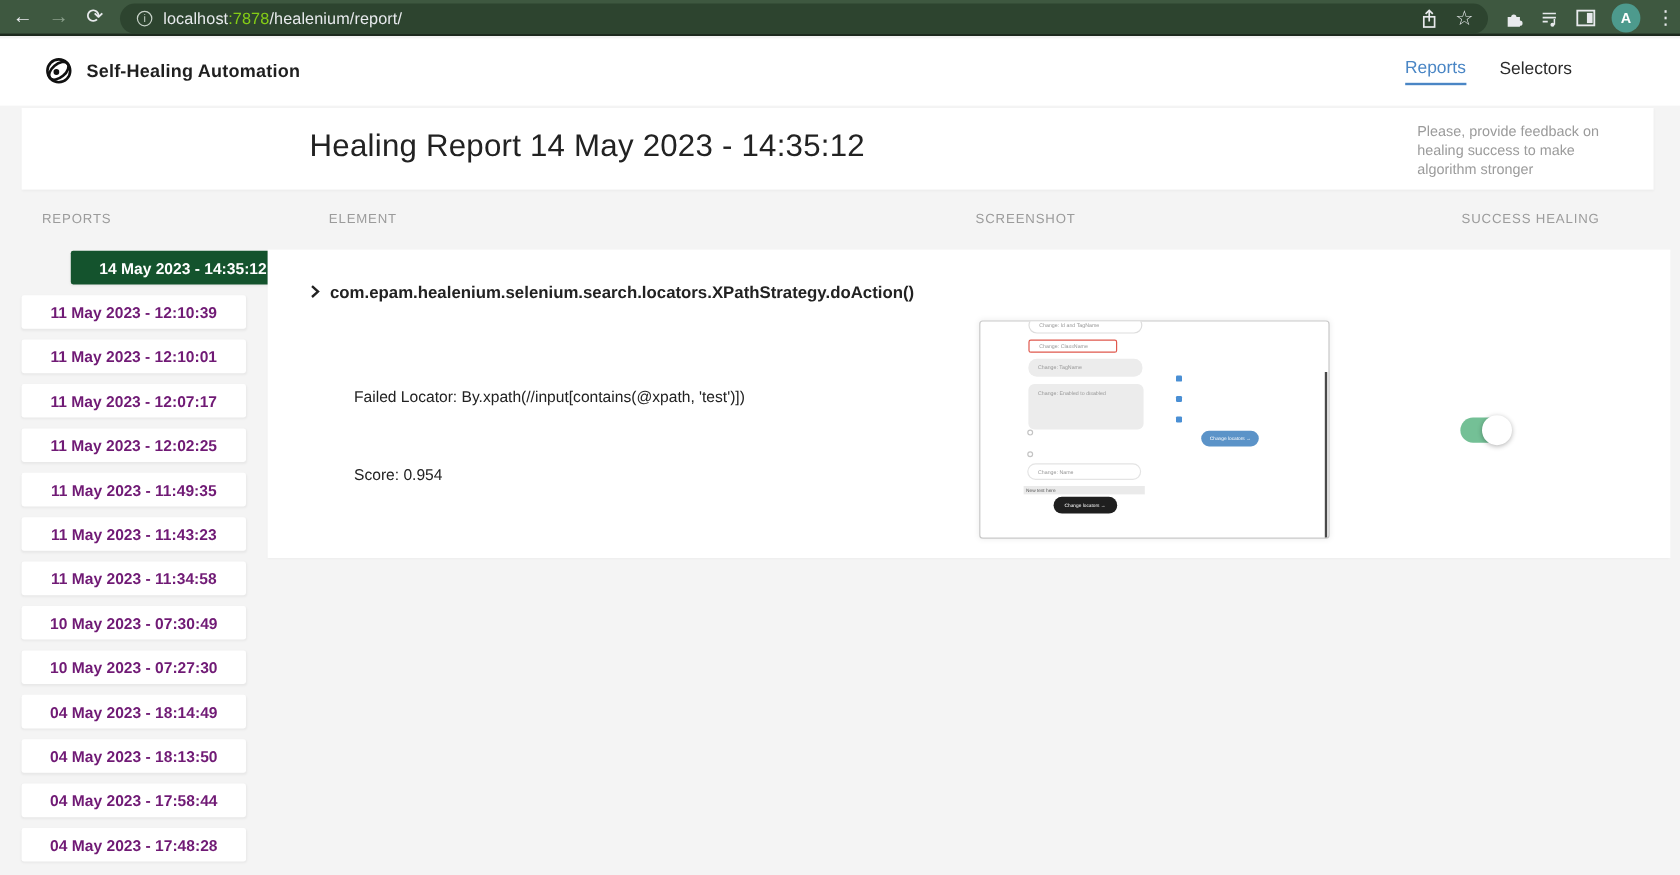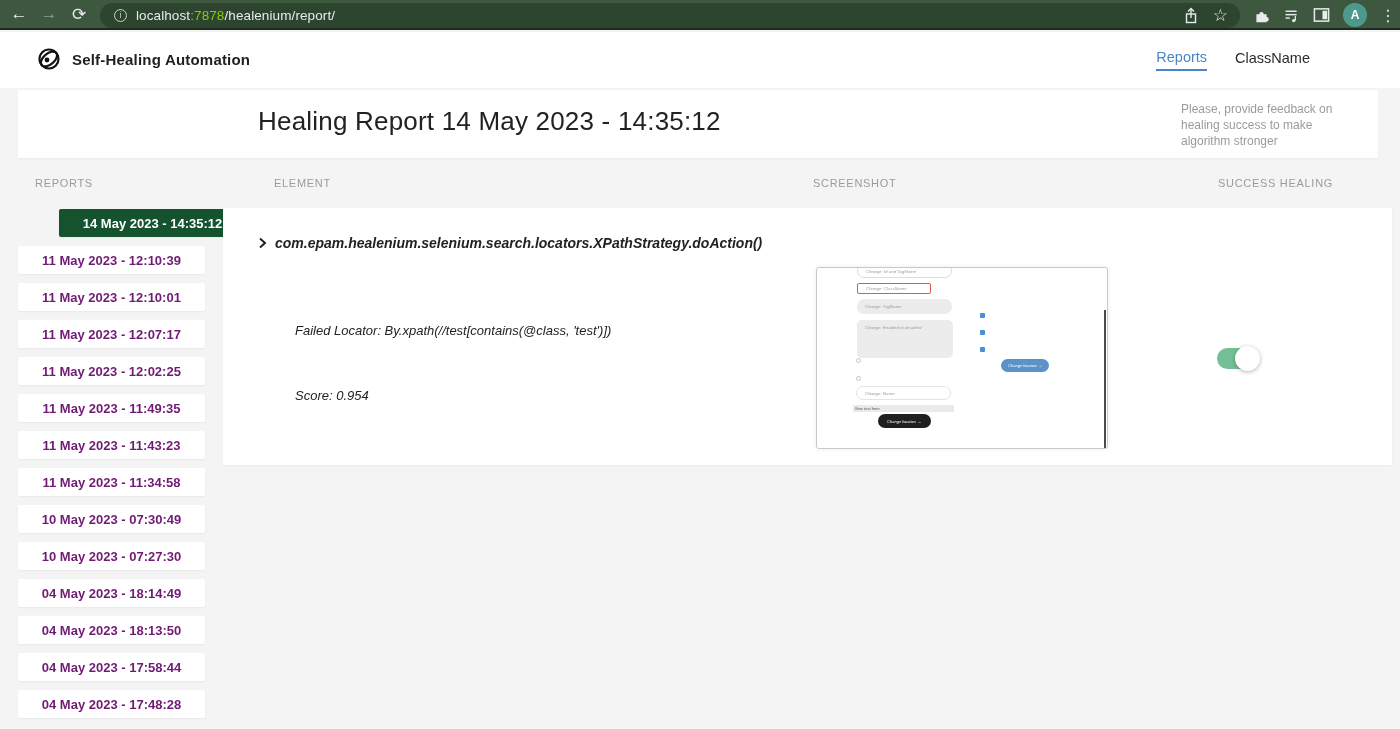--- a/index.html
+++ b/index.html
@@ -56,21 +56,21 @@
   .reports-list { position:absolute; left:18px; top:209px; width:187px; }
   .report-item { width:187px; height:28px; margin-bottom:9px; background:#fff;
     border-radius:2px; box-shadow:0 1px 2px rgba(0,0,0,0.05); display:flex;
     align-items:center; justify-content:center; cursor:pointer; }
   .report-item span { font-size:13px; font-weight:bold; color:#701a75; }
   .report-item.selected { background:#14532d;margin-left:41px; }
   .report-item.selected span { color:#fff; }
 
   
   .main-card { position:absolute; left:223px; top:208px; width:1169px; height:257px;
-    background:#fff; box-shadow:0 1px 2px rgba(0,0,0,0.04);font-style:italic; }
+    background:#fff; box-shadow:0 1px 2px rgba(0,0,0,0.04); }
   .element-row { position:absolute; left:35px; top:27px; display:flex; align-items:center;
     gap:8px; cursor:pointer; }
   .element-row span { font-size:14px; font-weight:bold; color:#222; }
   .detail { position:absolute; left:72px; font-size:13px; color:#222; }
   .d1 { top:115px; } .d2 { top:148px; } .d3 { top:180px; }
 
   
   .thumb { position:absolute; left:593px; top:59px; width:292px; height:182px;
     background:#fff; border:1px solid #c9c9c9; border-radius:3px; overflow:hidden;
     box-shadow:0 0 5px rgba(0,0,0,0.08); }
@@ -154,21 +154,21 @@
     <div class="brand">
       <svg width="26" height="26" viewBox="0 0 26 26">
         <circle cx="13" cy="13" r="9.5" fill="none" stroke="#111" stroke-width="2.2"></circle>
         <ellipse cx="13" cy="13" rx="9.5" ry="5.5" fill="none" stroke="#111" stroke-width="2.2" transform="rotate(-40 13 13)"></ellipse>
         <circle cx="11" cy="14" r="2.4" fill="#111"></circle>
       </svg>
       <span class="app-title">Self-Healing Automation</span>
     </div>
     <div class="top-nav">
       <a id="nav-reports" class="active">Reports</a>
-      <a id="nav-selectors">ClassName</a>
+      <a id="nav-selectors">Selectors</a>
     </div>
   </div>
 
   <div class="title-card">
     <div class="report-title">Healing Report 14 May 2023 - 14:35:12</div>
     <div class="feedback-note">Please, provide feedback on healing success to make algorithm stronger</div>
   </div>
 
   <div class="col-h" style="left:35px;">REPORTS</div>
   <div class="col-h" style="left:258px;margin-left:16px;">ELEMENT</div>
@@ -220,21 +220,21 @@
     </div>
     </div>
 
   <div class="main-card">
     <div class="element-row">
       <svg width="9" height="12" viewBox="0 0 9 12">
         <polyline points="2,1.5 7,6 2,10.5" fill="none" stroke="#222" stroke-width="2"></polyline>
       </svg>
       <span>com.epam.healenium.selenium.search.locators.XPathStrategy.doAction()</span>
     </div>
-    <div class="detail d1">Failed Locator: By.xpath(//test[contains(@class, 'test')])</div>
+    <div class="detail d1">Failed Locator: By.xpath(//input[contains(@xpath, 'test')])</div>
     <div class="detail d3">Score: 0.954</div>
 
     <div class="thumb">
       <div class="m-pill m-f1">
           <span class="tiny">Change: Id and TagName</span>
         </div>
       <div class="m-pill m-f2">
           <span class="tiny">Change: ClassName</span>
         </div>
       <div class="m-pill m-f3">

